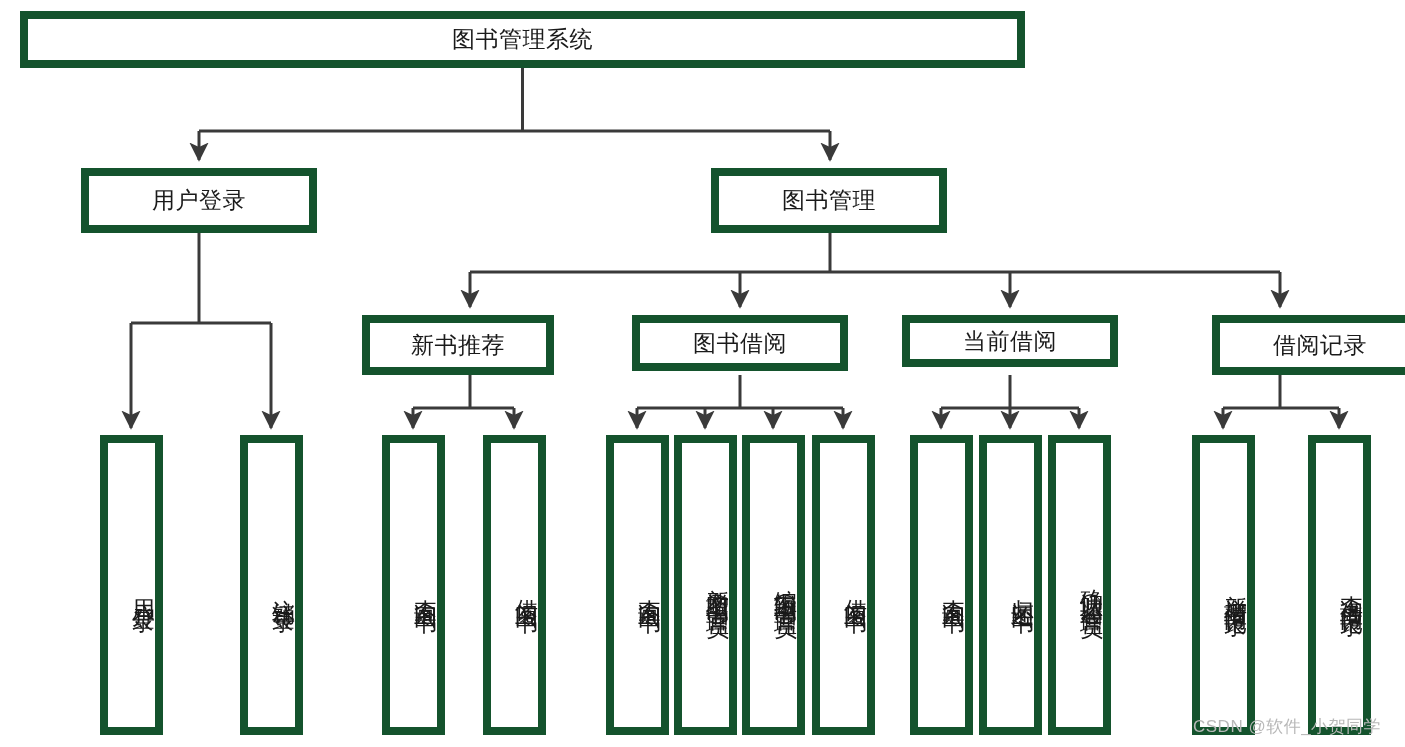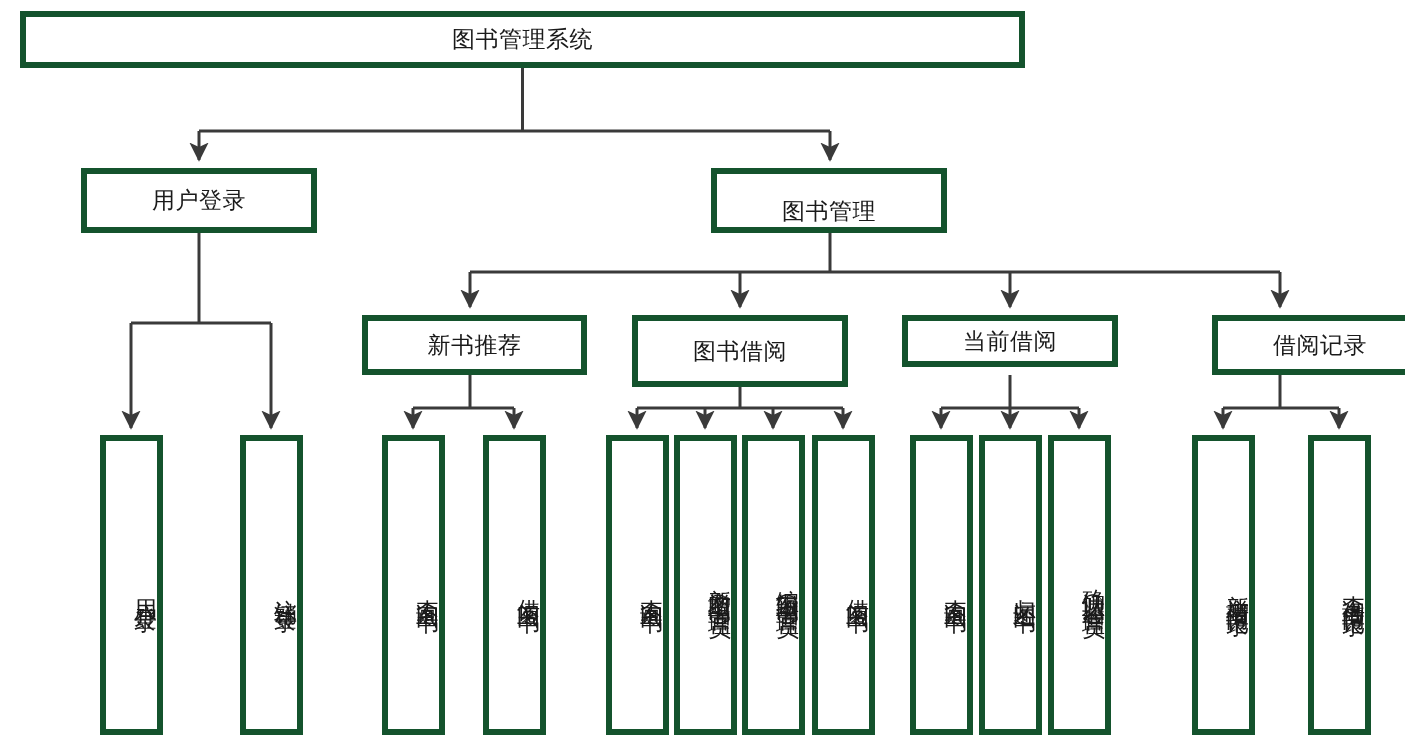--- a/index.html
+++ b/index.html
@@ -23,21 +23,21 @@
     left: 0;
     top: 0;
     width: 1405px;
     height: 747px;
     pointer-events: none;
   }
   .node {
     position: absolute;
     box-sizing: border-box;
     background: #ffffff;
-    border: 6px solid #14532d;
+    border: 8px solid #14532d;
     display: flex;
     align-items: center;
     justify-content: center;
     color: #1a1a1a;
     z-index: 2;
   }
   .node-h {
     font-size: 23px;
     letter-spacing: 0.5px;
     white-space: nowrap;
@@ -124,28 +124,28 @@
     </g>
   </svg>
 
   <div class="node node-h node-root" style="left:20px; top:11px; width:1005px; height:57px;">
     <span>图书管理系统</span>
   </div>
 
   <div class="node node-h" style="left:81px; top:168px; width:236px; height:65px;">
     <span>用户登录</span>
   </div>
-  <div class="node node-h" style="left:711px; top:168px; width:236px; height:65px;align-items:flex-end;">
+  <div class="node node-h" style="left:711px; top:168px; width:236px; height:65px;">
     <span>图书管理</span>
   </div>
 
-  <div class="node node-h" style="left:362px; top:315px; width:225px; height:60px;">
+  <div class="node node-h" style="left:362px; top:315px; width:192px; height:60px;">
     <span>新书推荐</span>
   </div>
-  <div class="node node-h" style="left:632px; top:315px; width:216px; height:72px;">
+  <div class="node node-h" style="left:632px; top:315px; width:216px; height:56px;">
     <span>图书借阅</span>
   </div>
   <div class="node node-h" style="left:902px; top:315px; width:216px; height:52px;">
     <span>当前借阅</span>
   </div>
   <div class="node node-h" style="left:1172px; top:315px; width:216px; height:60px;margin-left:40px;">
     <span>借阅记录</span>
   </div>
 
   <div class="node node-v" style="left:100px; top:435px; width:63px; height:300px;">
@@ -185,14 +185,15 @@
     <span class="vlabel">确认归还（管理员）</span>
   </div>
 
   <div class="node node-v" style="left:1192px; top:435px; width:63px; height:300px;">
     <span class="vlabel">新增借阅记录</span>
   </div>
   <div class="node node-v" style="left:1308px; top:435px; width:63px; height:300px;">
     <span class="vlabel">查询借阅记录</span>
   </div>
 
+  <div class="watermark" style="left:1193px; top:715px;">CSDN @软件_小贺同学</div>
 
 </div>
 
 </body></html>

